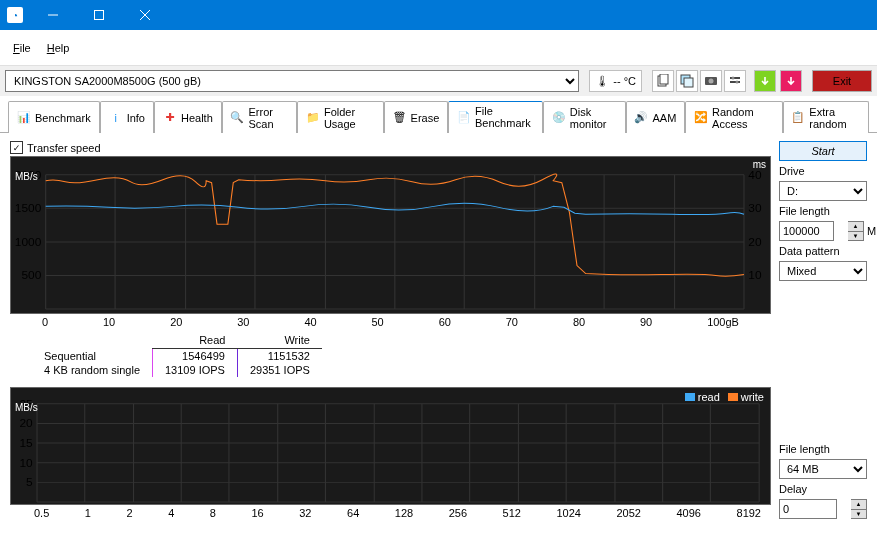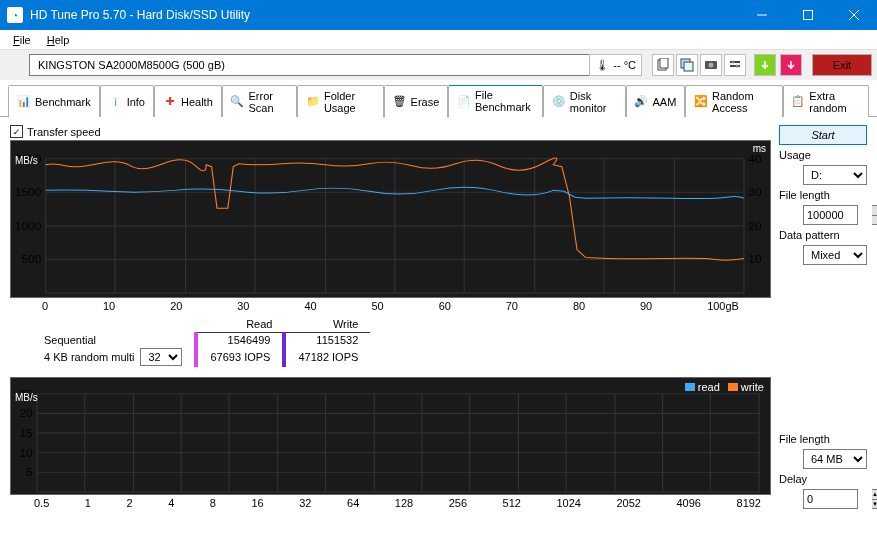--- a/index.html
+++ b/index.html
@@ -3,21 +3,21 @@
 <meta charset="utf-8">
 <style>
 * { margin: 0; padding: 0; box-sizing: border-box; font-family: "Segoe UI", Tahoma, sans-serif; font-size: 11px; }
 body { background: #fff; width: 877px; height: 557px; overflow: hidden; }
 .titlebar { background: #0078d7; height: 30px; display: flex; align-items: center; color: #fff; }
 .titlebar .icon { width: 16px; height: 16px; margin: 0 7px; background: #fff; border-radius: 2px; display: flex; align-items: center; justify-content: center; font-size: 10px; color: #0078d7; }
 .titlebar .title { flex: 1; font-size: 12px; }
 .winbtns { display: flex; }
 .winbtn { width: 46px; height: 30px; display: flex; align-items: center; justify-content: center; }
 .winbtn svg { width: 10px; height: 10px; }
-.menubar { height: 20px; display: flex; align-items: center; padding: 0 5px; background: #fff; border-bottom: 1px solid #e0e0e0; }
+.menubar { height: 36px; display: flex; align-items: center; padding: 0 5px; background: #fff; border-bottom: 1px solid #e0e0e0; }
 .menubar span { padding: 2px 8px; }
 .menubar span u { text-decoration: underline; }
 .toolbar-row { display: flex; align-items: center; padding: 4px 5px; gap: 4px; background: #f0f0f0; }
 .drive-select { flex: 1; max-width: 590px; }
 .drive-select select { width: 100%; height: 22px; background: #fff; border: 1px solid #7a7a7a; padding: 1px 4px; }
 .temp-box { border: 1px solid #c0c0c0; background: #fff; padding: 2px 5px; display: flex; align-items: center; gap: 4px; font-size: 11px; height: 22px; margin-left: 6px; }
 .tool-icons { display: flex; gap: 2px; margin-left: 6px; }
 .tool-icon { width: 22px; height: 22px; border: 1px solid #c0c0c0; background: #fff; display: flex; align-items: center; justify-content: center; }
 .tool-icon.green { background: #7ed321; }
 .tool-icon.pink { background: #e91e63; }
@@ -25,55 +25,54 @@
 .tabs { display: flex; padding: 5px 8px 0; gap: 0; background: #fff; border-bottom: 1px solid #adadad; }
 .tab { display: flex; align-items: center; gap: 4px; padding: 3px 8px; border: 1px solid #adadad; border-bottom: none; background: #fff; margin-bottom: -1px; border-radius: 2px 2px 0 0; }
 .tab.active { background: #fff; padding-bottom: 4px; border-top: 1px solid #0078d7; }
 .tab-icon { width: 14px; height: 14px; display: inline-flex; align-items: center; justify-content: center; }
 .content { padding: 8px 10px; background: #fff; }
 .section1 { display: flex; gap: 8px; }
 .chart-area { flex: 1; }
 .side-panel { width: 88px; display: flex; flex-direction: column; gap: 4px; }
 .side-panel label { font-size: 11px; }
 .btn { height: 20px; border: 1px solid #0078d7; background: #e5f1fb; display: flex; align-items: center; justify-content: center; font-style: italic; }
-select, input[type=text] { height: 20px; border: 1px solid #7a7a7a; background: #fff; padding: 1px 3px; font-size: 11px; margin-left: 24px; }
+select, input[type=text] { height: 20px; border: 1px solid #7a7a7a; background: #fff; padding: 1px 3px; font-size: 11px; }
 .spinner { display: flex; gap: 14px; }
 .spinner input { flex: 1; width: 55px; }
 .spinner .spin { width: 16px; border: 1px solid #7a7a7a; border-left: none; display: flex; flex-direction: column; }
 .spinner .spin div { flex: 1; display: flex; align-items: center; justify-content: center; font-size: 6px; background: #e1e1e1; }
 .spinner .spin div:first-child { border-bottom: 1px solid #7a7a7a; }
 .checkbox-row { display: flex; align-items: center; gap: 4px; margin-bottom: 2px; }
 .checkbox { width: 13px; height: 13px; border: 1px solid #333; background: #fff; display: flex; align-items: center; justify-content: center; font-size: 9px; }
 .chart { background: #1a1a1a; border: 1px solid #666; position: relative; height: 158px; margin-top: 2px; }
 .chart-ylabel { position: absolute; left: 4px; top: 14px; font-size: 10px; color: #fff; }
 .chart-ylabel-r { position: absolute; right: 4px; top: 2px; font-size: 10px; color: #fff; }
 .chart-svg { width: 100%; height: 100%; }
 .xaxis { display: flex; justify-content: space-between; padding: 2px 32px 0 32px; font-size: 10px; }
 .results-table { margin: 4px 0 0 22px; }
 .results-table table { border-collapse: collapse; }
 .results-table th { border-bottom: 1px solid #333; padding: 2px 12px; text-align: right; font-weight: normal; }
 .results-table th.lbl { text-align: left; border-bottom: none; }
-.results-table td { padding: 1px 12px; text-align: right; border-right: 4px solid #6d28d9; }
-.results-table td.lbl { text-align: left; border-right: 4px solid #d946ef; }
+.results-table td { padding: 1px 12px; text-align: right; border-right: 1px solid #6d28d9; }
+.results-table td.lbl { text-align: left; border-right: 1px solid #d946ef; }
 .results-table td.last { border-right: none; text-align: right; }
 .mini-select { width: 42px; height: 18px; margin-left: 6px; }
 .section2 { display: flex; gap: 8px; margin-top: 8px; }
 .chart2 { background: #1a1a1a; border: 1px solid #666; position: relative; height: 118px; margin-top: 2px; }
 .legend { position: absolute; right: 6px; top: 3px; font-size: 10px; color: #fff; display: flex; gap: 8px; }
 .legend-item { display: flex; align-items: center; gap: 3px; }
 .legend-swatch { width: 10px; height: 8px; }
 .blue-sw { background: #3fa9f5; }
 .orange-sw { background: #ff7f27; }
 </style>
 </head>
 <body>
 
 <div class="titlebar">
   <div class="icon">◔</div>
-  <div class="title">HD Tune Pro 5.70 - Hard Disk/SSD Utility</div>
   <div class="winbtns">
     <div class="winbtn">
         <svg viewBox="0 0 10 10">
           <line x1="0" y1="5" x2="10" y2="5" stroke="#fff" stroke-width="1"></line>
         </svg>
       </div>
     <div class="winbtn">
         <svg viewBox="0 0 10 10">
           <rect x="0.5" y="0.5" width="9" height="9" fill="none" stroke="#fff" stroke-width="1"></rect>
         </svg>
@@ -260,32 +259,32 @@
                 <th class="lbl"></th>
                 <th>Read</th>
                 <th>Write</th>
               </tr>
           <tr>
                 <td class="lbl">Sequential</td>
                 <td>1546499</td>
                 <td class="last">1151532</td>
               </tr>
           <tr>
-                <td class="lbl"><span>4 KB random multi</span><select class="mini-select"><option>32</option></select></td>
-                <td>67693 IOPS</td>
-                <td class="last">47182 IOPS</td>
+                <td class="lbl">4 KB random single</td>
+                <td>13109 IOPS</td>
+                <td class="last">29351 IOPS</td>
               </tr>
         </tbody>
           </table>
       </div>
     </div>
 
     <div class="side-panel">
       <div class="btn">Start</div>
-      <label>Usage</label>
+      <label>Drive</label>
       <select><option>D:</option></select>
       <label>File length</label>
       <div style="display:flex;align-items:center;gap:3px;">
         <div class="spinner">
           <input type="text" value="100000" style="">
           <div class="spin">
               <div>▲</div>
               <div>▼</div>
             </div>
         </div>

